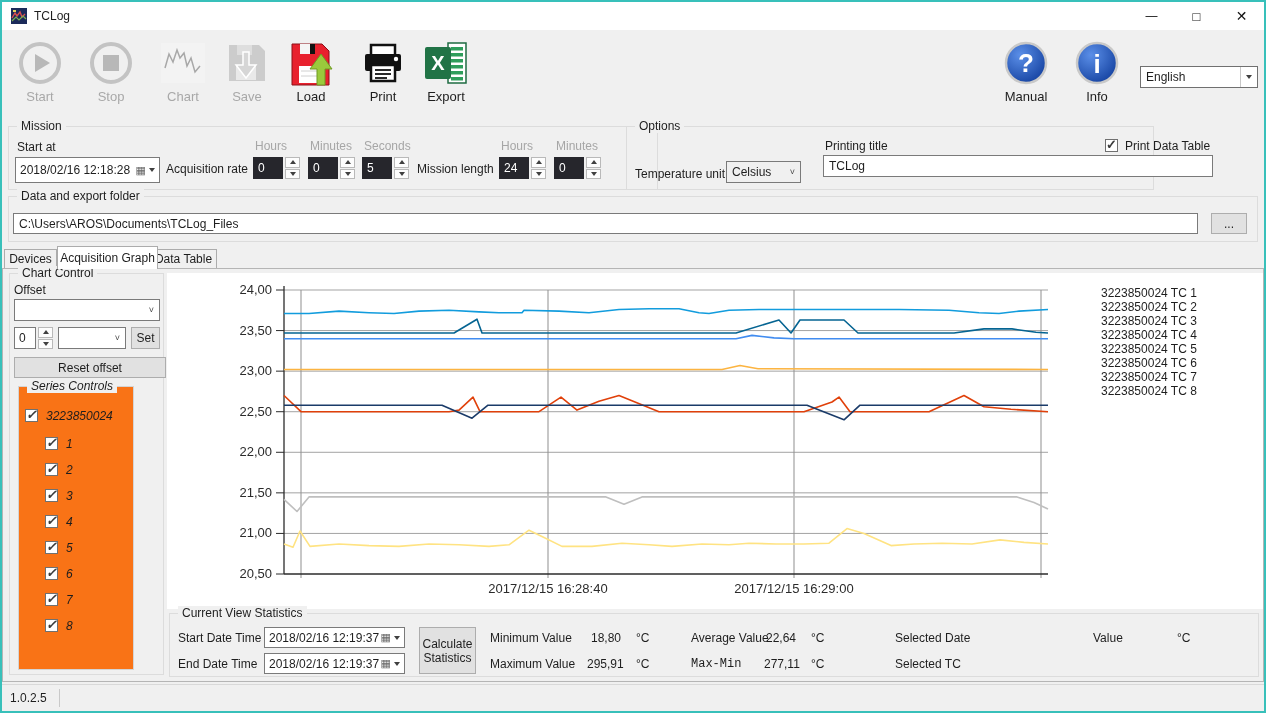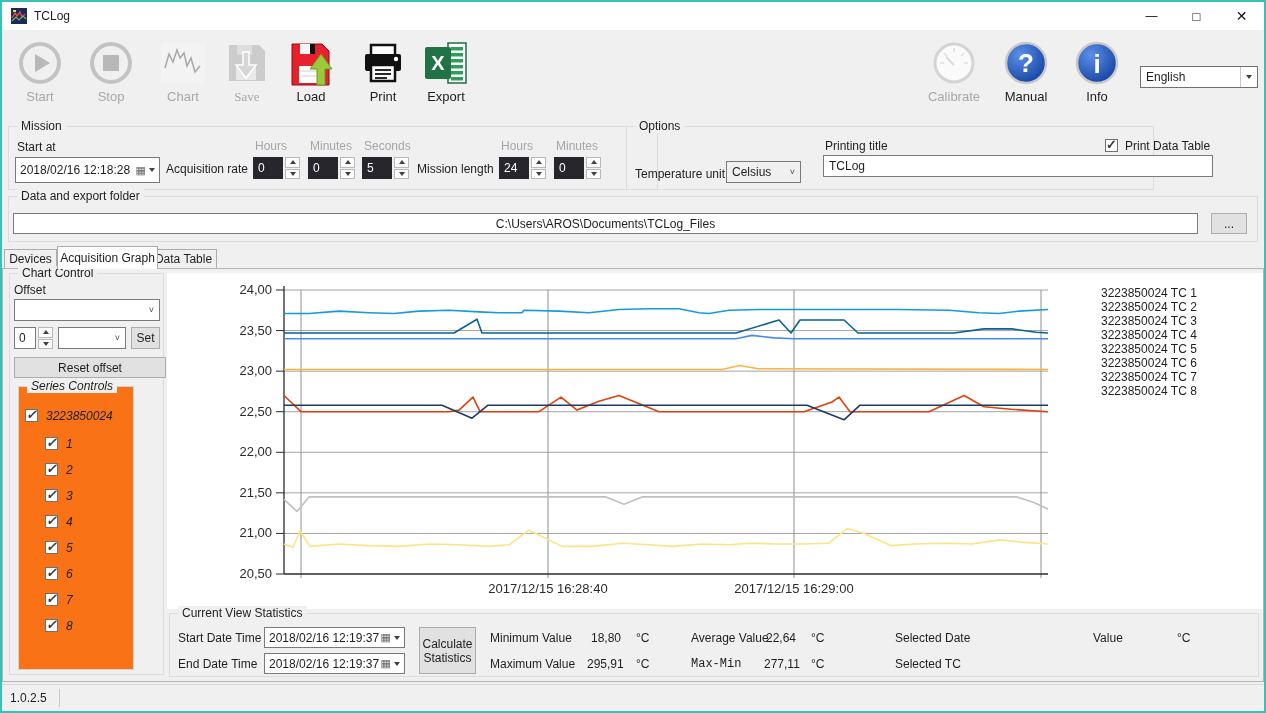--- a/index.html
+++ b/index.html
@@ -89,21 +89,21 @@
     </div>
 
     <div class="tbtn dis" style="left:149px;top:10px;">
       <svg class="ic" width="46" height="46">
         <rect x="1" y="3" width="44" height="40" fill="#f3f3f3"></rect>
         <polyline points="5,28 9,14 13,22 17,10 20,18 24,13 27,26 31,18 35,32 40,26" fill="none" stroke="#a8a8a8" stroke-width="1.5"></polyline>
       </svg>
       <span class="tl">Chart</span>
     </div>
 
-    <div class="tbtn dis" style="left:213px;top:10px;font-family:Liberation Serif, serif;">
+    <div class="tbtn dis" style="left:213px;top:10px;">
       <svg class="ic" width="46" height="46">
         <path d="M5 5 h30 l6 6 v30 h-36 z" fill="#cccccc"></path>
         <rect x="12" y="25" width="20" height="15" fill="#e9e9e9"></rect>
         <rect x="13" y="5" width="15" height="10" fill="#dedede"></rect>
         <path d="M25 12 v13 h7 l-10 13 -10 -13 h7 v-13 z" fill="#d6d6d6" stroke="#ffffff" stroke-width="1.5"></path>
       </svg>
       <span class="tl">Save</span>
     </div>
 
     <div class="tbtn" style="left:277px;top:10px;">
@@ -142,34 +142,20 @@
             <rect x="28" y="25" width="12" height="3.5"></rect>
           <rect x="28" y="31" width="12" height="3.5"></rect>
             <rect x="28" y="37" width="12" height="3.5"></rect>
         </g>
         <rect x="2" y="7" width="26" height="32" rx="2" fill="#217346"></rect>
         <text x="15" y="30" text-anchor="middle" font-size="20" font-weight="bold" fill="#fff" font-family="Liberation Sans, sans-serif">X</text>
       </svg>
       <span class="tl">Export</span>
     </div>
 
-    <div class="tbtn dis" style="left:920px;top:10px;">
-      <svg class="ic" width="46" height="46">
-        <circle cx="23" cy="23" r="19" fill="#fafafa" stroke="#d4d4d4" stroke-width="3"></circle>
-        <g stroke="#dddddd" stroke-width="1.5">
-          <line x1="23" y1="8" x2="23" y2="12"></line>
-            <line x1="9" y1="23" x2="13" y2="23"></line>
-          <line x1="33" y1="23" x2="37" y2="23"></line>
-            <line x1="13" y1="13" x2="16" y2="16"></line>
-          <line x1="33" y1="13" x2="30" y2="16"></line>
-        </g>
-        <line x1="23" y1="25" x2="15" y2="17" stroke="#d8d8d8" stroke-width="2"></line>
-      </svg>
-      <span class="tl">Calibrate</span>
-    </div>
 
     <div class="tbtn" style="left:992px;top:10px;">
       <svg class="ic" width="46" height="46">
         <defs>
             <radialGradient id="bg1" cx="35%" cy="30%" r="80%">
           <stop offset="0%" stop-color="#5b8fe8"></stop>
               <stop offset="100%" stop-color="#123f9e"></stop>
         </radialGradient>
           </defs>
         <circle cx="23" cy="23" r="20" fill="url(#bg1)" stroke="#c9c9c9" stroke-width="2.5"></circle>
@@ -276,21 +262,21 @@
       <span>Celsius</span>
       <span class="arr">˅</span>
     </div>
     <div class="tb" style="left:196px;top:28px;width:390px;height:22px;">
       <span>TCLog</span>
     </div>
   </div>
 
   <div class="gb" style="left:6px;top:194px;width:1250px;height:46px;">
     <span class="cap">Data and export folder</span>
-    <div class="tb" style="left:4px;top:16px;width:1185px;height:21px;justify-content:center;">
+    <div class="tb" style="left:4px;top:16px;width:1185px;height:21px;">
       <span>C:\Users\AROS\Documents\TCLog_Files</span>
     </div>
     <div class="btn" style="left:1202px;top:16px;width:36px;height:21px;">
       <span>...</span>
     </div>
   </div>
 
   <div class="tab" style="left:2px;top:247px;width:53px;height:19px;">
     <span>Devices</span>
   </div>

